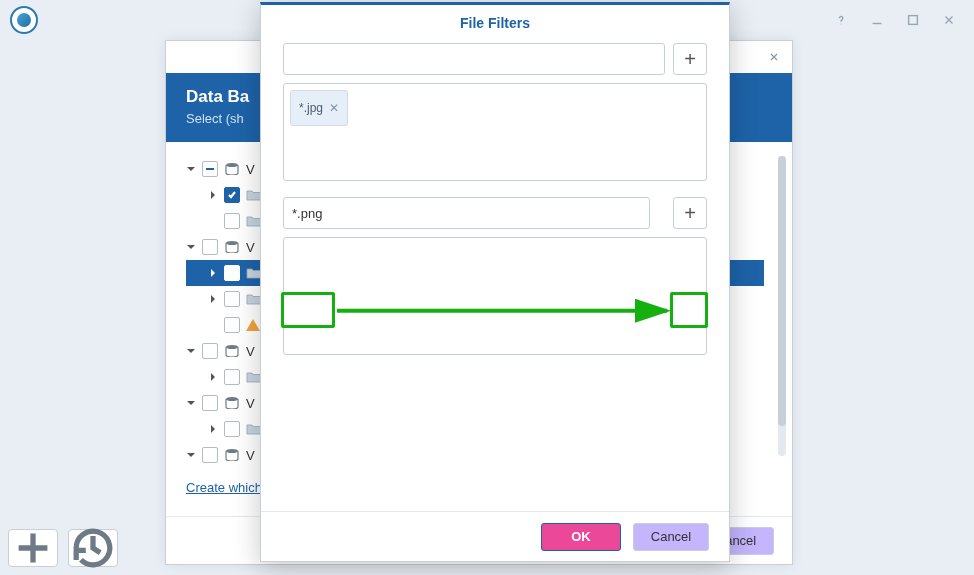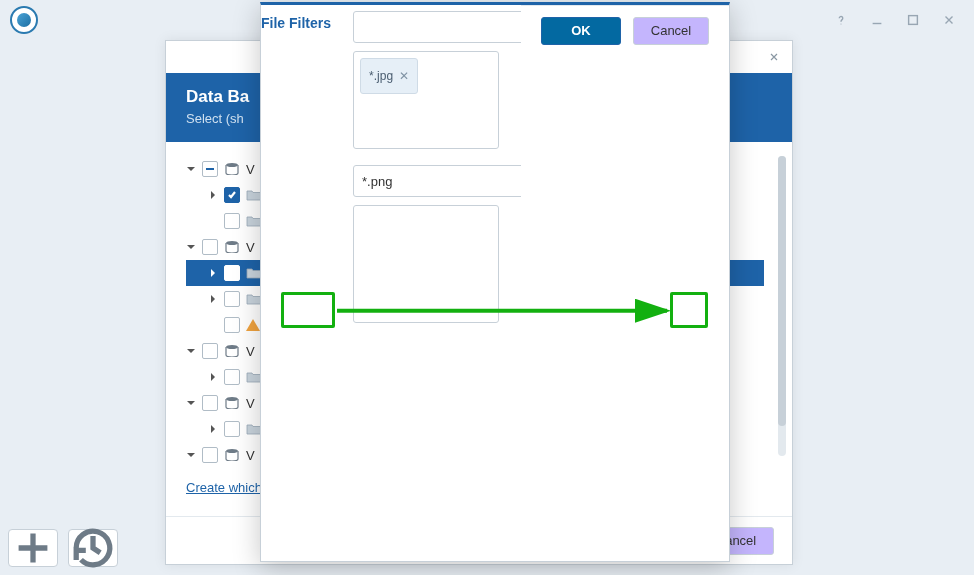--- a/index.html
+++ b/index.html
@@ -49,42 +49,42 @@
 .wiz-scrollbar { position:absolute; right:6px; top:14px; width:8px; height:300px; background:#e3e9ee; border-radius:4px; }
 .wiz-scroll-thumb { position:absolute; top:0; width:8px; height:270px; background:#c7d0d8; border-radius:4px; }
 
 .wiz-footer { position:absolute; bottom:0; left:0; right:0; height:48px; display:flex; align-items:center; justify-content:flex-end; gap:10px; padding:0 18px; border-top:1px solid #e3e9ee; }
 .btn { min-width:76px; height:28px; border:1px solid #c7d0d8; background:#c4b5fd; border-radius:3px; font-size:13px; color:#333; cursor:pointer; }
 
 
 .left-toolbar { position:absolute; left:8px; bottom:8px; display:flex; gap:10px; }
 .tool-btn { width:50px; height:38px; border:1px solid #c7d0d8; background:#fff; border-radius:4px; display:flex; align-items:center; justify-content:center; cursor:pointer; }
 .tool-btn svg { stroke:#6e7b87; fill:none; stroke-width:2.2; }
-.dialog { position:absolute; top:2px; left:260px; width:470px; height:560px; background:#fff; border:1px solid #c7d0d8; box-shadow:0 6px 26px rgba(0,0,0,.22); border-top:3px solid #1e63a8; display:flex; flex-direction:row; }
+.dialog { position:absolute; top:2px; left:260px; width:470px; height:560px; background:#fff; border:1px solid #c7d0d8; box-shadow:0 6px 26px rgba(0,0,0,.22); border-top:3px solid #1e63a8; display:flex; flex-direction:column; }
 .dialog-title { text-align:center; font-weight:700; color:#1e63a8; font-size:14px; padding:10px 0 6px; }
 .dialog-body { padding: 6px 22px 0 22px; flex:1; overflow:auto; }
 .dlg-desc { font-size:13px; color:#333; line-height:1.45; margin-bottom:14px; }
 .section-label { font-size:13px; font-weight:700; color:#222; margin-bottom:8px; }
 
 .row-input { display:flex; gap:8px; margin-bottom:8px; }
 .text-input { flex:1; height:32px; border:1px solid #c7d0d8; border-radius:3px; padding:0 8px; font-size:13px; color:#333; }
 .add-btn { width:34px; height:32px; border:1px solid #c7d0d8; border-radius:3px; background:#fff; cursor:pointer; font-size:20px; color:#555; display:flex; align-items:center; justify-content:center; line-height:1; }
 
 .tag-area { border:1px solid #c7d0d8; border-radius:3px; min-height:98px; padding:6px; }
 .chip { display:inline-flex; align-items:center; gap:6px; background:#e6eff7; color:#4a5d70; font-size:12px; padding:10px 8px; border-radius:3px; border:1px solid #cfdbe6; }
 .chip .x { cursor:pointer; color:#8093a4; font-size:12px; }
 
 .section-gap { height:16px; }
 
 
 .anno-box { position:absolute; border:3px solid #13b010; pointer-events:none; border-radius:2px; }
 .anno-arrow { position:absolute; pointer-events:none; }
 
 .dialog-footer { height:50px; display:flex; align-items:center; justify-content:flex-end; gap:12px; padding:0 20px; border-top:1px solid #e3e9ee; }
-.btn-primary { min-width:80px; height:28px; background:#0369a1; color:#fff; border:1px solid #1e63a8; border-radius:3px; font-size:13px; font-weight:600; cursor:pointer; }
+.btn-primary { min-width:80px; height:28px; background:#ec4899; color:#fff; border:1px solid #1e63a8; border-radius:3px; font-size:13px; font-weight:600; cursor:pointer; }
 </style>
 </head>
 <body>
 
 <div class="desktop">
 
   <div class="top-appbar">
     <div class="app-logo">
         <div class="app-logo-inner"></div>
       </div>

